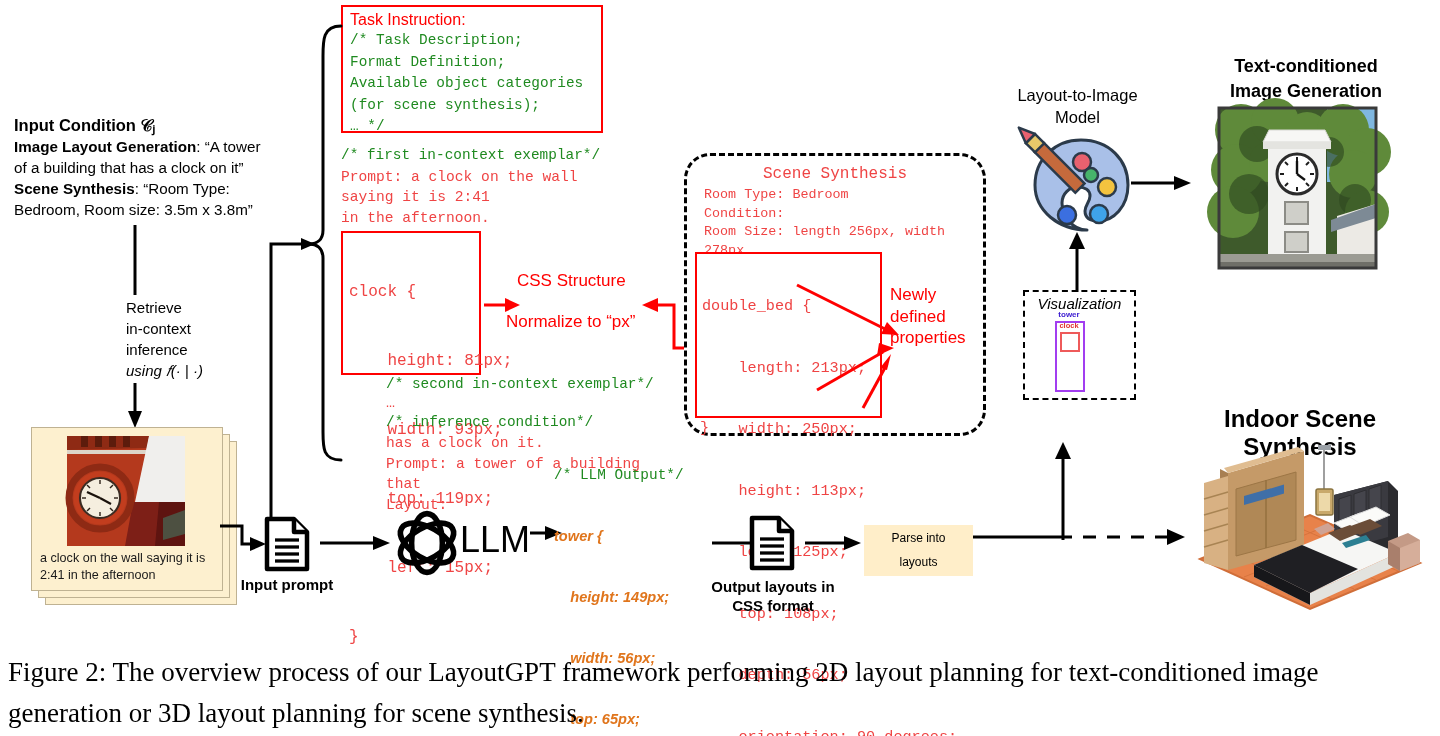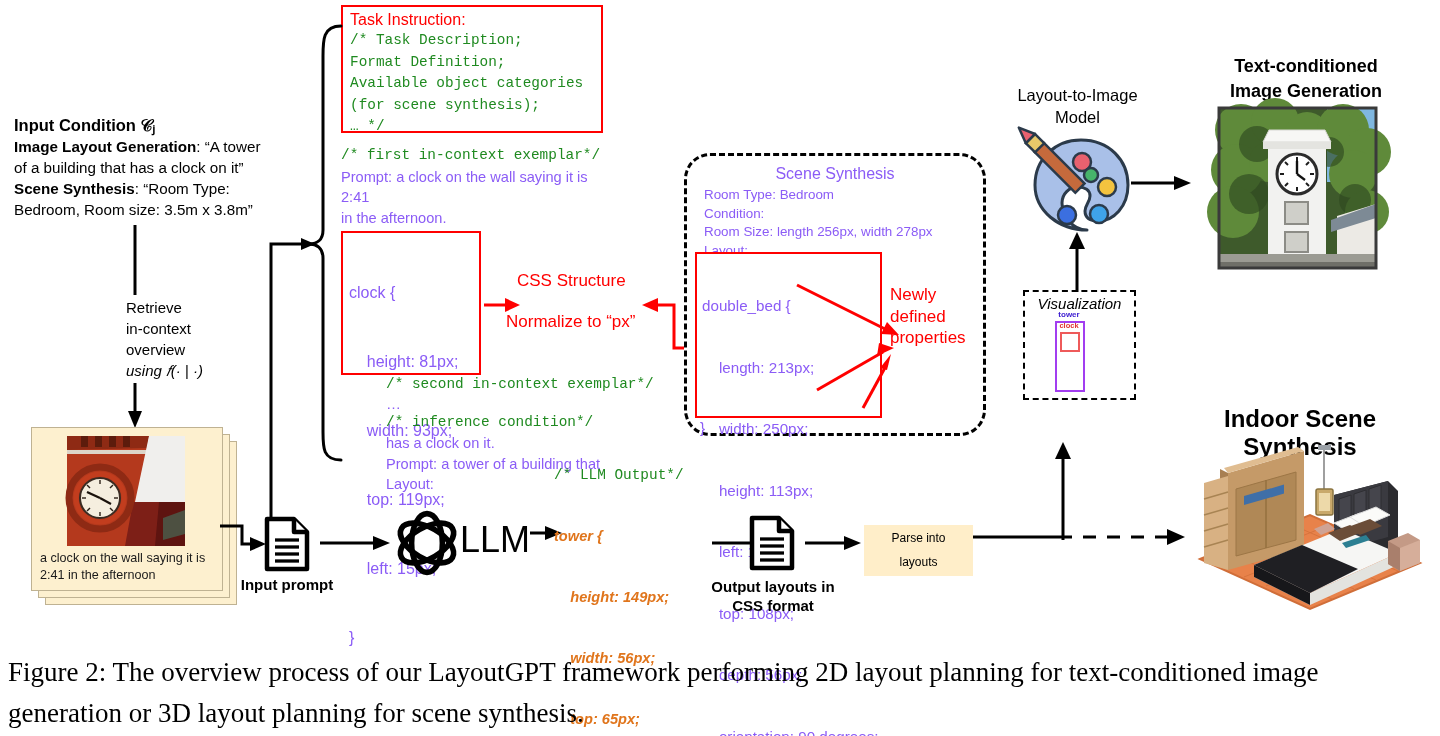--- a/index.html
+++ b/index.html
@@ -2,21 +2,21 @@
 <html><head>
 <meta charset="utf-8">
 <style>
   html,body{margin:0;padding:0;background:#fff;}
   body{width:1440px;height:736px;font-family:"Liberation Sans",sans-serif;overflow:hidden;}
   #fig{position:relative;width:1440px;height:736px;}
   .abs{position:absolute;}
   .mono{font-family:"Liberation Mono",monospace;}
   .green{color:#1f8a20;}
   .red{color:#ff0000;}
-  .gray{color:#8b5cf6;}
+  .gray{color:#ef4444;font-family:Liberation Mono, monospace;}
   .orange{color:#e0751c;}
   .bold{font-weight:bold;}
   .ital{font-style:italic;}
   .ctr{text-align:center;}
   .box-red{border:2.5px solid #ff0000;box-sizing:border-box;}
   .box-dash{border:3px dashed #000;border-radius:26px;box-sizing:border-box;}
   .box-dash2{border:2.5px dashed #000;box-sizing:border-box;}
   .cream{background:#fdf0cf;}
   .cream2{background:#ffeec9;}
   svg{display:block;overflow:visible;}
@@ -39,21 +39,21 @@
   </div>
 
   <svg class="abs" style="left:120px;top:225px;" width="30" height="205">
     <line x1="15" y1="0" x2="15" y2="190" stroke="#000" stroke-width="3"></line>
     <polygon points="15,203 8,186 22,186" fill="#000"></polygon>
   </svg>
 
   <div class="abs" style="left:122px;top:295px;width:120px;font-size:15px;line-height:21px;background:#fff;padding:2px 4px;">
     <div>Retrieve</div>
     <div>in-context</div>
-    <div>overview</div>
+    <div>inference</div>
     <div class="ital">using 𝑓(· | ·)</div>
   </div>
 
   <div class="abs cream" style="left:45px;top:441px;width:190px;height:162px;border:1px solid #bfb292;"></div>
   <div class="abs cream" style="left:38px;top:434px;width:190px;height:162px;border:1px solid #bfb292;"></div>
   <div class="abs cream" style="left:31px;top:427px;width:190px;height:162px;border:1px solid #bfb292;">
 
     <svg class="abs" style="left:35px;top:8px;" width="118" height="110" viewBox="0 0 118 110">
       <rect x="0" y="0" width="118" height="110" fill="#ffffff"></rect>
       <path d="M0 0 L82 0 L66 110 L0 110 Z" fill="#b4391d"></path>

